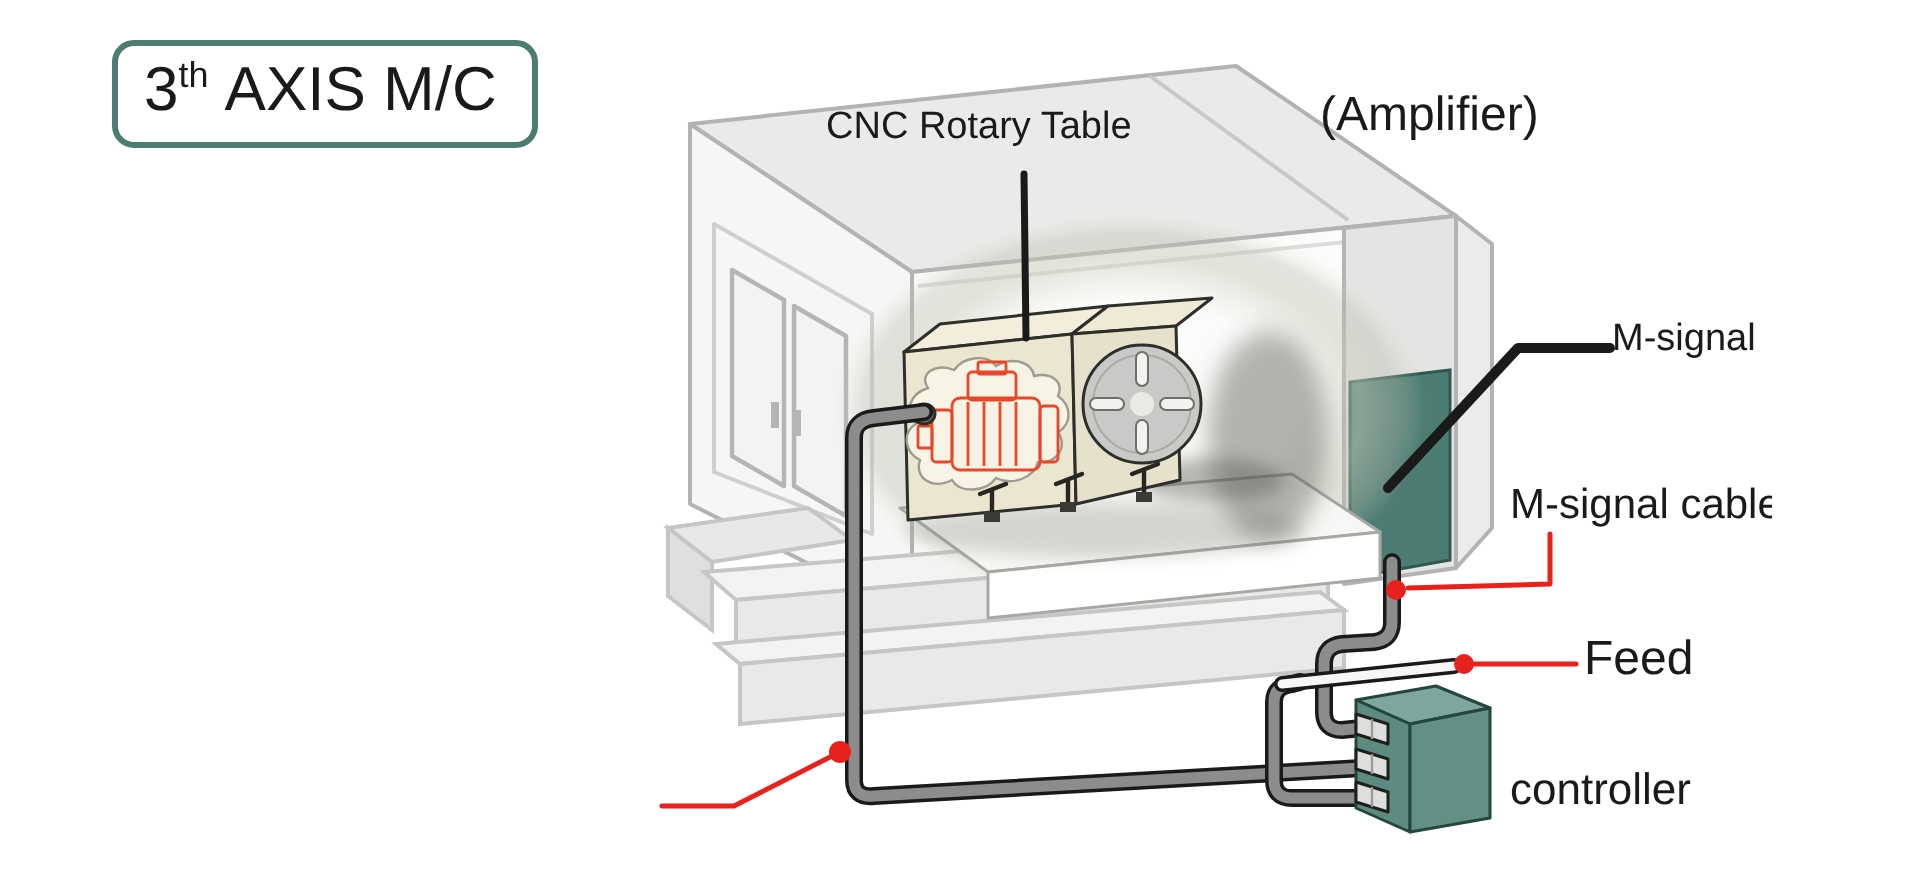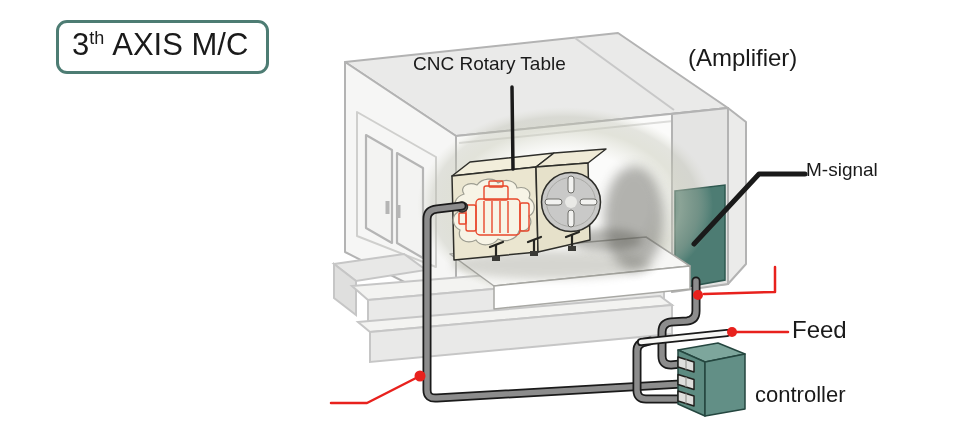--- a/index.html
+++ b/index.html
@@ -5,21 +5,21 @@
   html,body{margin:0;padding:0;background:#fff;}
   .stage{position:relative;width:886px;height:437px;background:#fff;overflow:hidden;
          font-family:"Liberation Sans","DejaVu Sans",sans-serif;color:#1a1a1a;}
   .stage svg{position:absolute;left:0;top:0;}
   .label{position:absolute;white-space:nowrap;color:#1a1a1a;line-height:1.1;}
   .axis-box{left:56px;top:20px;border:3px solid #4d7c73;border-radius:11px;
             padding:5px 18px 9px 13px;font-size:31px;background:#fff;}
   .axis-box sup{font-size:18px;vertical-align:super;line-height:0;}
   .axis-box .rest{margin-left:8px;}
   .lbl-rotary{left:413px;top:54px;font-size:19px;}
-  .lbl-amplifier{left:688px;top:45px;font-size:24px;}
+  .lbl-amplifier{left:660px;top:45px;font-size:24px;}
   .lbl-msignal{left:806px;top:160px;font-size:19px;}
   .lbl-msignal-cable{left:755px;top:241px;font-size:21px;}
   .lbl-power{left:792px;top:317px;font-size:24px;}
   .lbl-controller{left:755px;top:383px;font-size:22px;}
   .lbl-pfcable{left:36px;top:381px;font-size:24px;}
 </style>
 </head>
 <body>
 
 <div class="stage">
@@ -170,16 +170,17 @@
     <circle cx="420" cy="376" r="5.5" stroke="none" fill="#e8211d"></circle>
   </g>
 </svg>
 
 <div class="label axis-box">
   <span>3</span><sup>th</sup><span class="rest">AXIS M/C</span>
 </div>
 <div class="label lbl-rotary">CNC Rotary Table</div>
 <div class="label lbl-amplifier">(Amplifier)</div>
 <div class="label lbl-msignal">M-signal</div>
+<div class="label lbl-msignal-cable">M-signal cable</div>
 <div class="label lbl-power">Feed</div>
 <div class="label lbl-controller">controller</div>
 
 </div>
 
 </body></html>

